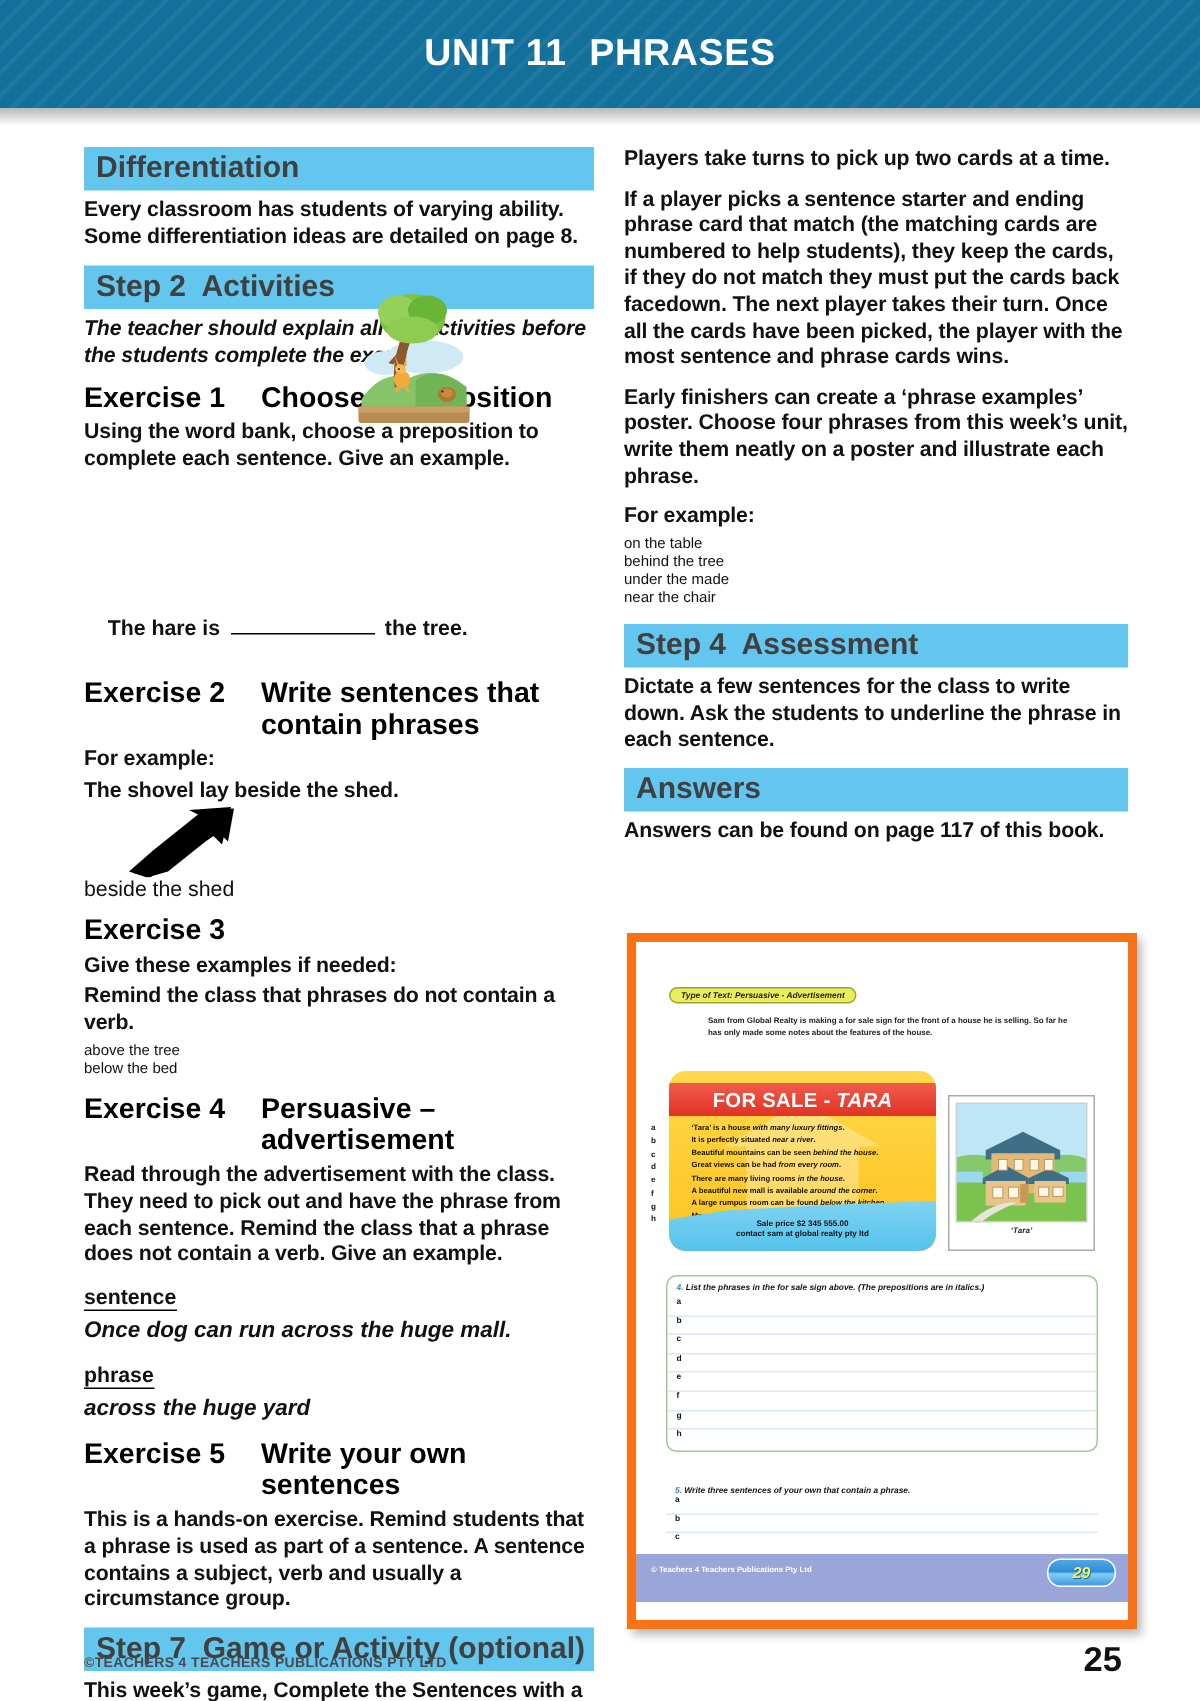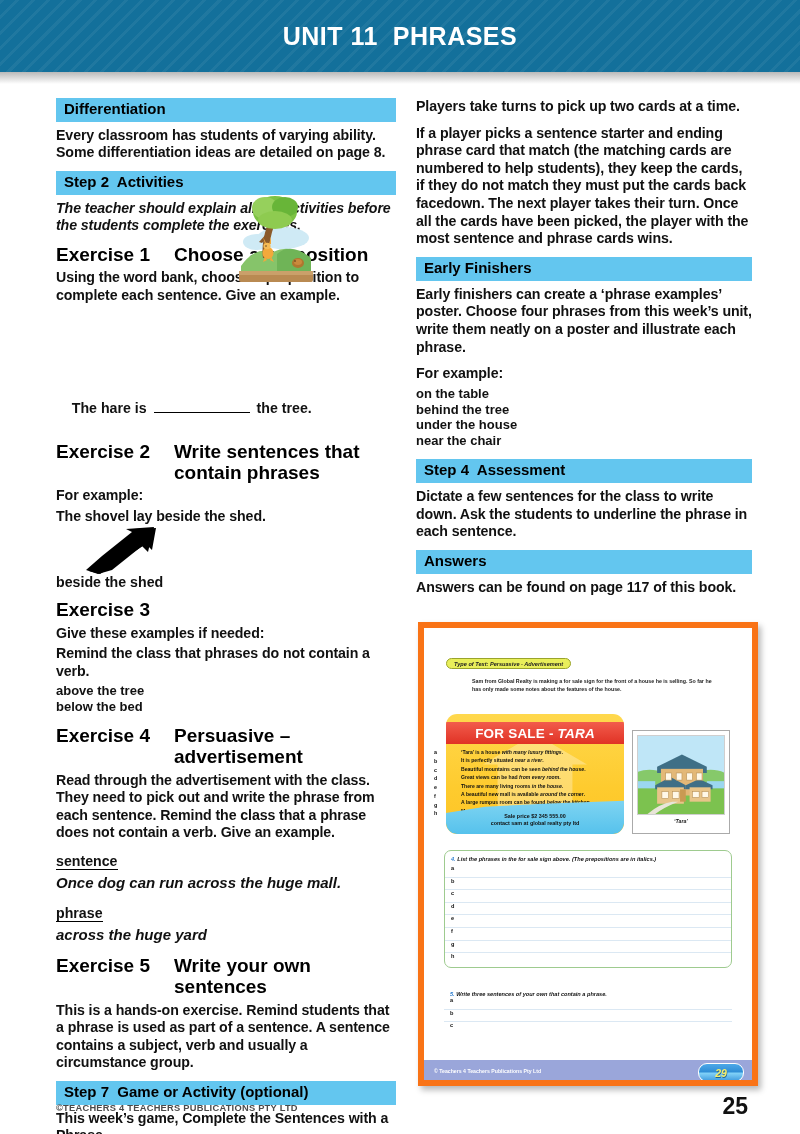--- a/index.html
+++ b/index.html
@@ -54,22 +54,22 @@
   .col {
     position: absolute;
     top: 98px;
   }
   .col-left  { left: 56px;  width: 340px; }
   .col-right { left: 416px; width: 336px; }
 
   
   .bar {
     background: #63c6ef;
-    color: #000000;
-    font-size: 15px;
+    color: #404040;
+    font-size: 20px;
     font-weight: bold;
     padding: 3px 8px 4px 8px;
     margin: 0 0 5px 0;
     line-height: 1.12;
     white-space: pre;
   }
 
   
   p.body {
     margin: 0 0 9px 0;
@@ -78,23 +78,23 @@
     font-weight: bold;
     letter-spacing: -0.1px;
   }
   p.body.tight { margin-bottom: 3px; }
   p.body.ital {
     font-style: italic;
     font-weight: bold;
   }
   .linelist {
     margin: 0 0 10px 0;
-    font-size: 13px;
+    font-size: 10px;
     line-height: 1.22;
-    font-weight: bold;
+    font-weight: normal;
   }
   .linelist div { white-space: pre; }
 
   
   .exercise {
     display: flex;
     margin: 9px 0 4px 0;
     font-size: 19px;
     font-weight: bold;
     line-height: 1.12;
@@ -132,21 +132,21 @@
   
   .arrow-block {
     position: relative;
     height: 46px;
     margin: 2px 0 0 0;
   }
   .arrow-svg { position: absolute; left: 28px; top: -2px; }
 
   .label-strong {
     font-size: 14.2px;
-    font-weight: bold;
+    font-weight: normal;
     margin: 0 0 4px 0;
   }
 
   .underlined {
     font-size: 14.2px;
     font-weight: bold;
     display: inline-block;
     border-bottom: 1.6px solid #000;
     margin: 2px 0 4px 0;
     padding-bottom: 0px;
@@ -354,22 +354,22 @@
     font-size: 5.6px;
     font-weight: bold;
     color: #111;
     padding-left: 6px;
     box-sizing: border-box;
   }
   .q5 .qr:last-child { border-bottom: none; }
 
   .thumb-footbar {
     position: absolute;
-    left: 0; bottom: 0;
-    width: 100%; height: 20px;
+    left: 0; bottom: 12px;
+    width: 100%; height: 32px;
     background: #9aa6da;
   }
   .thumb-footbar .tf-copy {
     position: absolute;
     left: 10px; top: 8px;
     font-size: 5.2px;
     font-weight: bold;
     color: #ffffff;
     white-space: nowrap;
   }
@@ -445,21 +445,21 @@
     <div>below the bed</div>
   </div>
 
   <div class="exercise">
     <span class="ex-num">Exercise 4</span>
     <span class="ex-title">
       <span>Persuasive –</span><br>
       <span>advertisement</span>
     </span>
   </div>
-  <p class="body">Read through the advertisement with the class. They need to pick out and write the phrase from each sentence. Remind the class that a phrase does not contain a verb. Give an example.</p>
+  <p class="body">Read through the advertisement with the class. They need to pick out and have the phrase from each sentence. Remind the class that a phrase does not contain a verb. Give an example.</p>
 
   <div><span class="underlined">sentence</span></div>
   <div class="italic-line"><span>Once dog can run </span><b>across</b><span> the huge mall.</span></div>
 
   <div><span class="underlined">phrase</span></div>
   <div class="italic-line">across the huge yard</div>
 
   <div class="exercise">
     <span class="ex-num">Exercise 5</span>
     <span class="ex-title">Write your own sentences</span>
@@ -498,27 +498,26 @@
     </g>
     <rect x="2" y="79" width="74" height="11" rx="2" fill="#b98a52"></rect>
     <rect x="2" y="79" width="74" height="4" fill="#caa06a"></rect>
   </svg>
 </div>
 
 <div class="col col-right">
   <p class="body">Players take turns to pick up two cards at a time.</p>
   <p class="body">If a player picks a sentence starter and ending phrase card that match (the matching cards are numbered to help students), they keep the cards, if they do not match they must put the cards back facedown. The next player takes their turn. Once all the cards have been picked, the player with the most sentence and phrase cards wins.</p>
 
-  <div class="bar">Early Finishers</div>
   <p class="body">Early finishers can create a ‘phrase examples’ poster. Choose four phrases from this week’s unit, write them neatly on a poster and illustrate each phrase.</p>
   <p class="body tight">For example:</p>
   <div class="linelist">
     <div>on the table</div>
     <div>behind the tree</div>
-    <div>under the house</div>
+    <div>under the made</div>
     <div>near the chair</div>
   </div>
 
   <div class="bar">Step 4  Assessment</div>
   <p class="body">Dictate a few sentences for the class to write down. Ask the students to underline the phrase in each sentence.</p>
 
   <div class="bar">Answers</div>
   <p class="body">Answers can be found on page 117 of this book.</p>
 </div>
 

